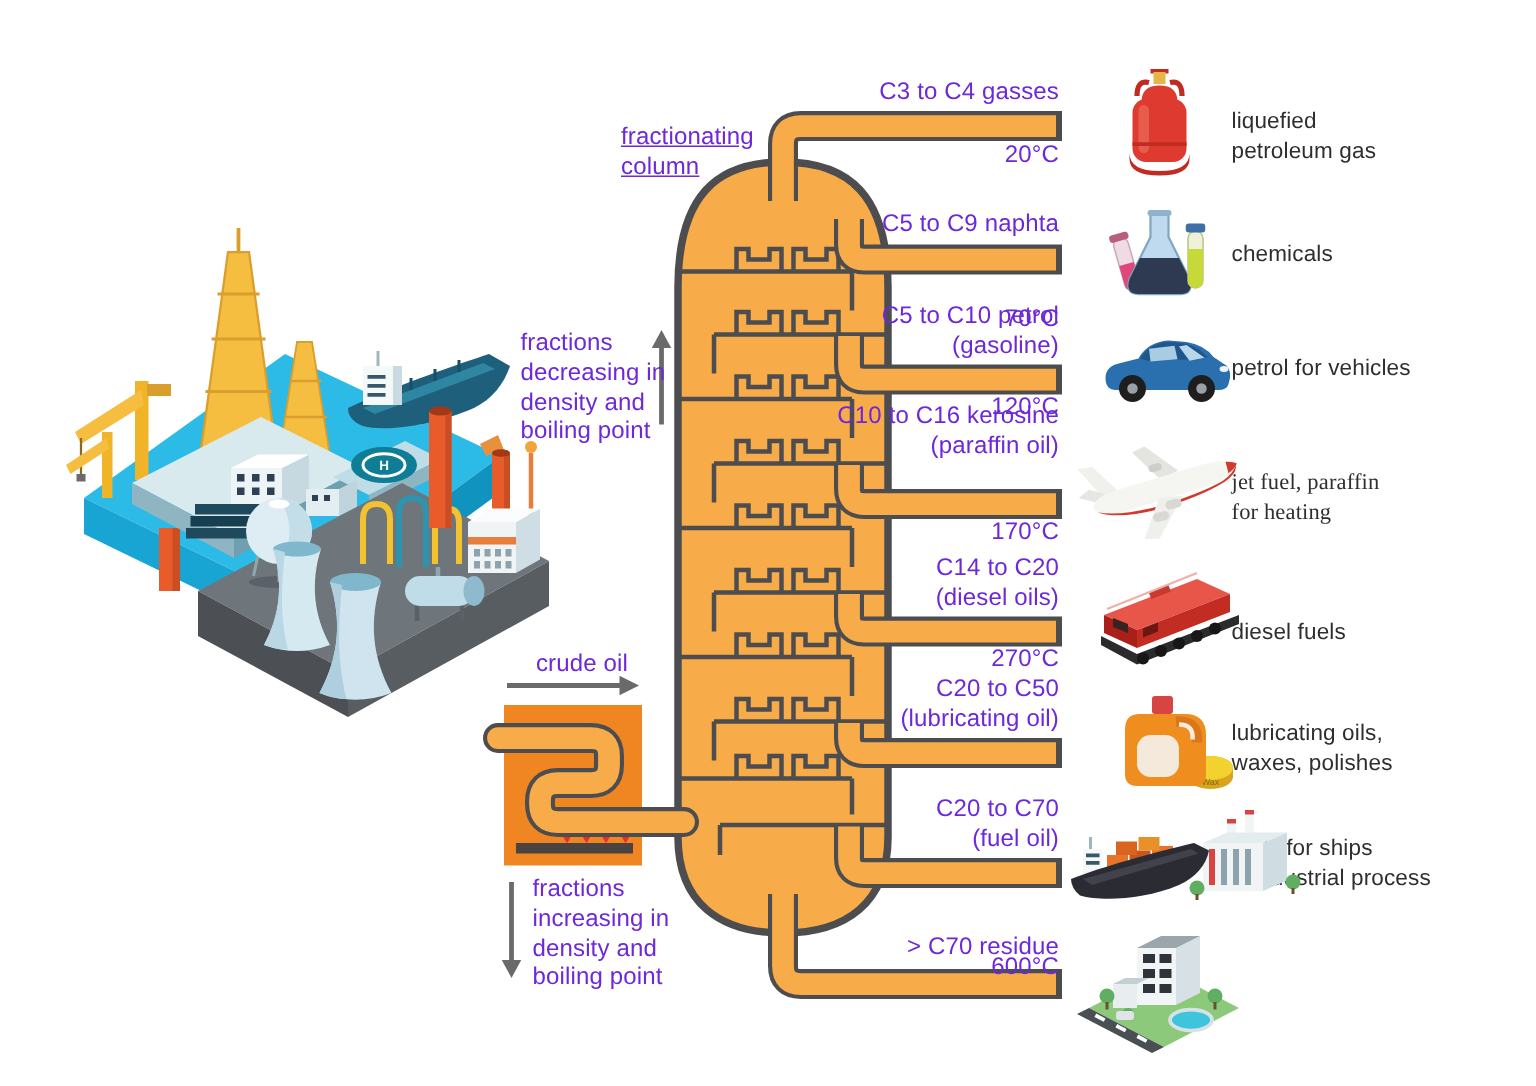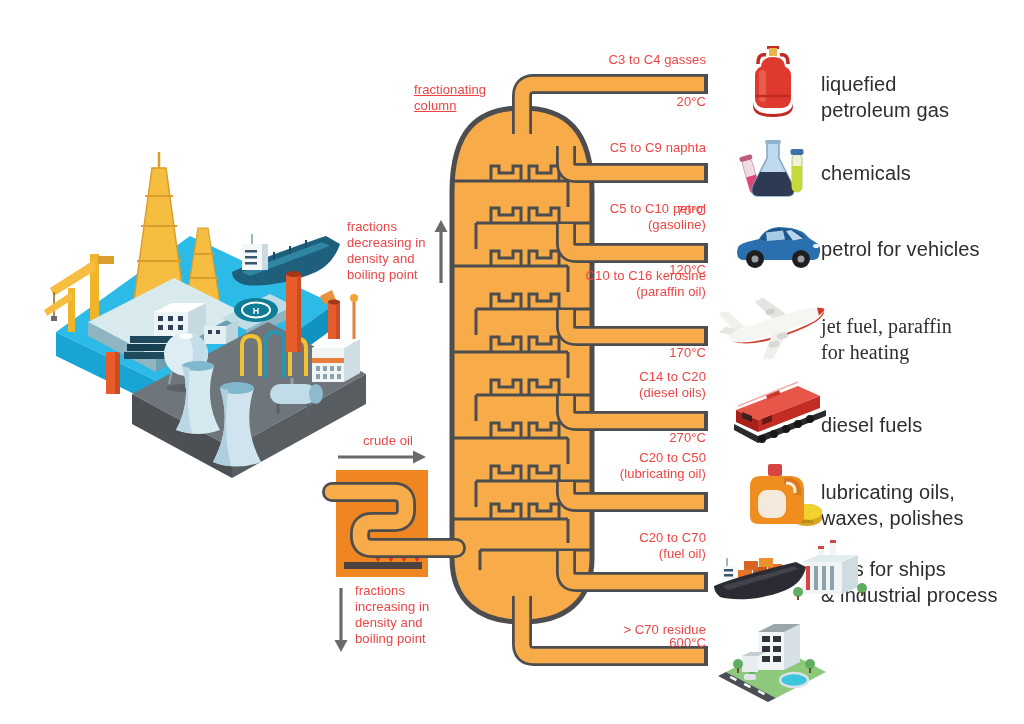--- a/index.html
+++ b/index.html
@@ -4,26 +4,26 @@
 <style>
   html,body{margin:0;padding:0;}
   body{
     width:1024px;height:724px;position:relative;overflow:hidden;
     background:#ffffff;font-family:"Liberation Sans",sans-serif;
   }
   .stage{position:absolute;left:0;top:0;width:1024px;height:724px;}
   svg{display:block;}
   .abs{position:absolute;}
   .lbl{
-    position:absolute;color:#ef4444;font-size:13px;font-weight:500;
+    position:absolute;color:#6d28d9;font-size:16px;font-weight:500;
     line-height:1.24;white-space:pre-line;letter-spacing:.1px;
   }
   .ra{right:318px;text-align:right;}
   .temp{right:318px;text-align:right;}
-  .prod{left:821px;font-size:20px;line-height:1.32;color:#2e2e2e;}
+  .prod{left:821px;font-size:15px;line-height:1.32;color:#2e2e2e;}
   
   .f0{top:52px;}  .f1{top:140px;} .f2{top:201px;} .f3{top:268px;}
   .f4{top:369px;} .f5{top:450px;} .f6{top:530px;} .f7{top:622px;}
   
   .t0{top:94px;}  .t1{top:183px;margin-top:20px;} .t2{top:262px;} .t3{top:345px;}
   .t4{top:430px;} .t6{top:591px;margin-top:44px;}
   
   .p0{top:71px;}  .p1{top:160px;} .p2{top:236px;} .p3{top:313px;font-family:Liberation Serif, serif;}
   .p4{top:412px;} .p5{top:479px;} .p6{top:556px;} .p7{top:638px;}
   

